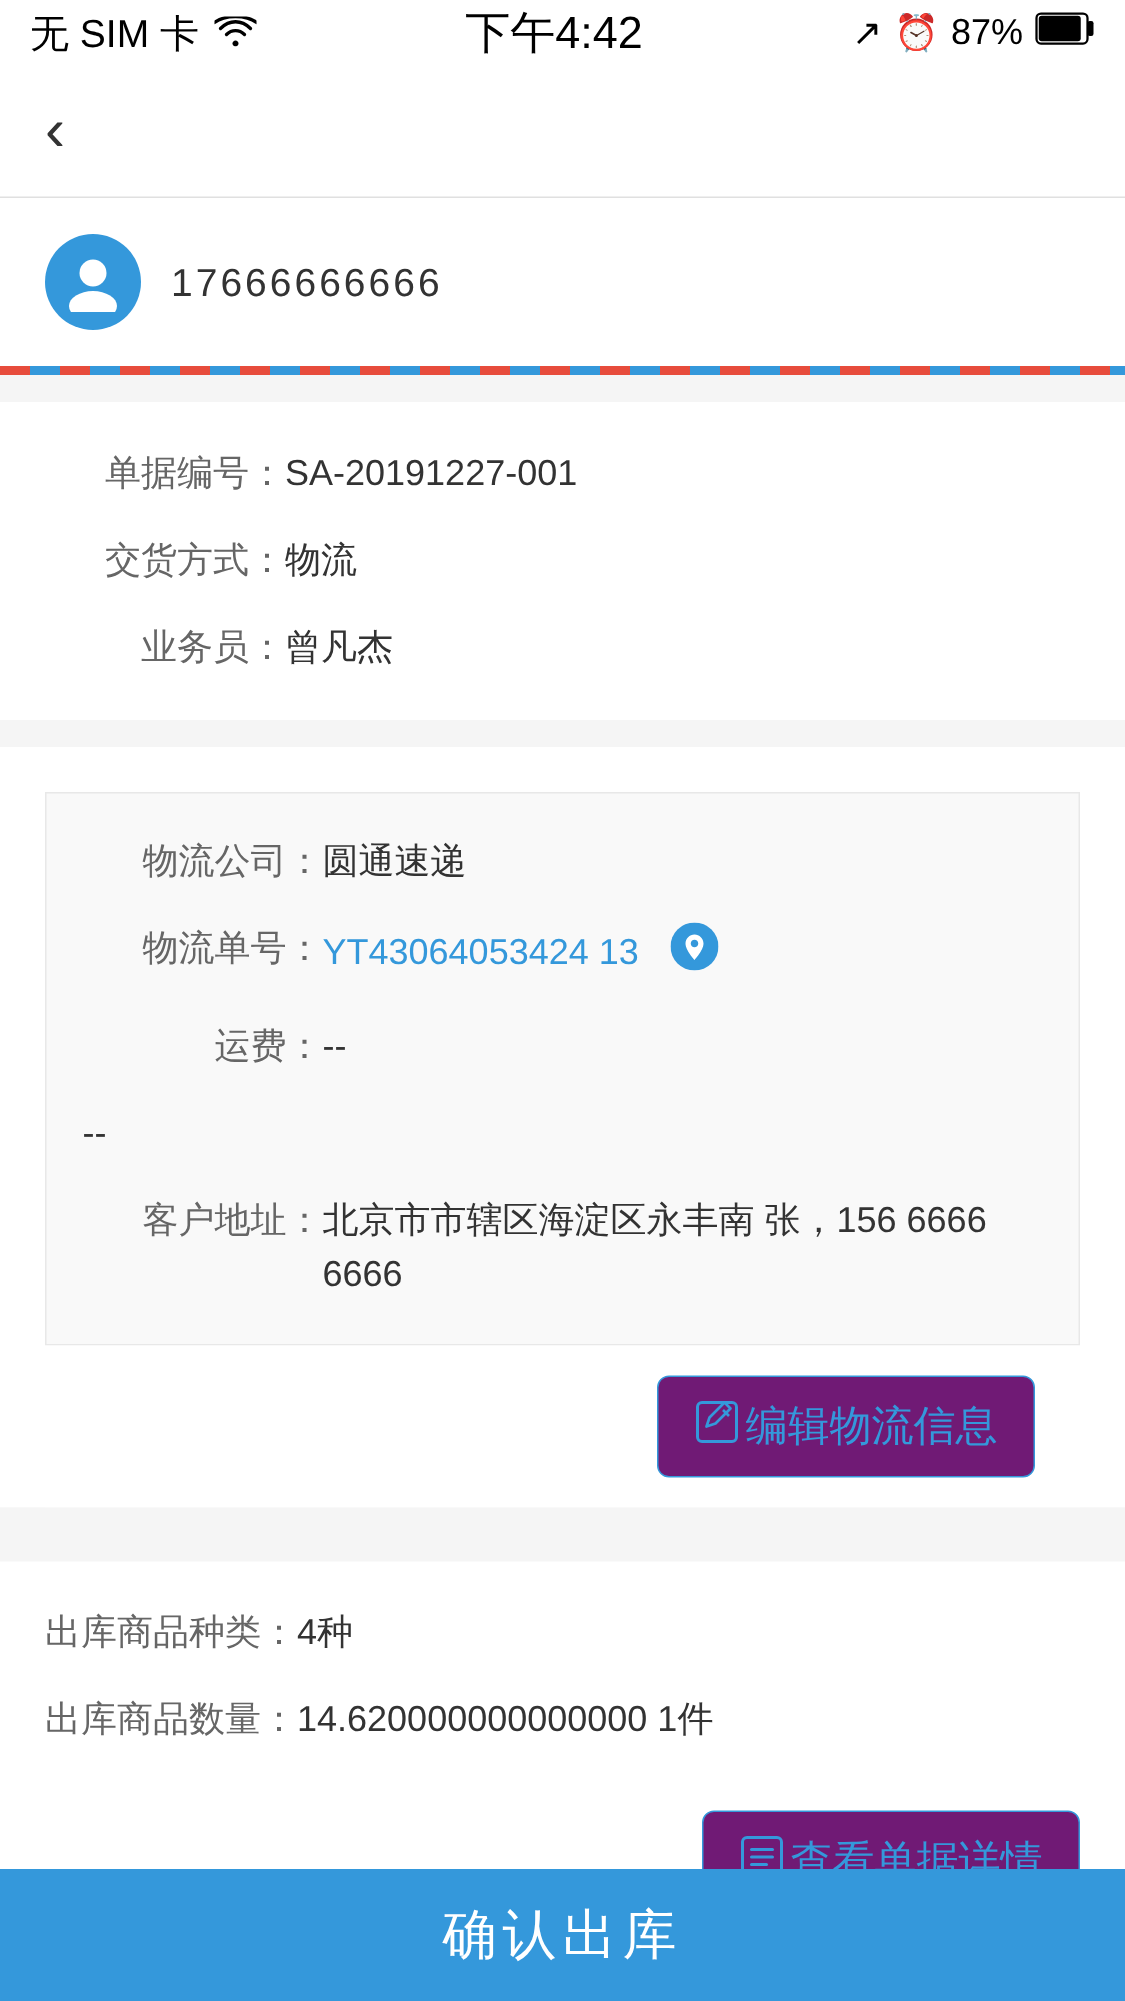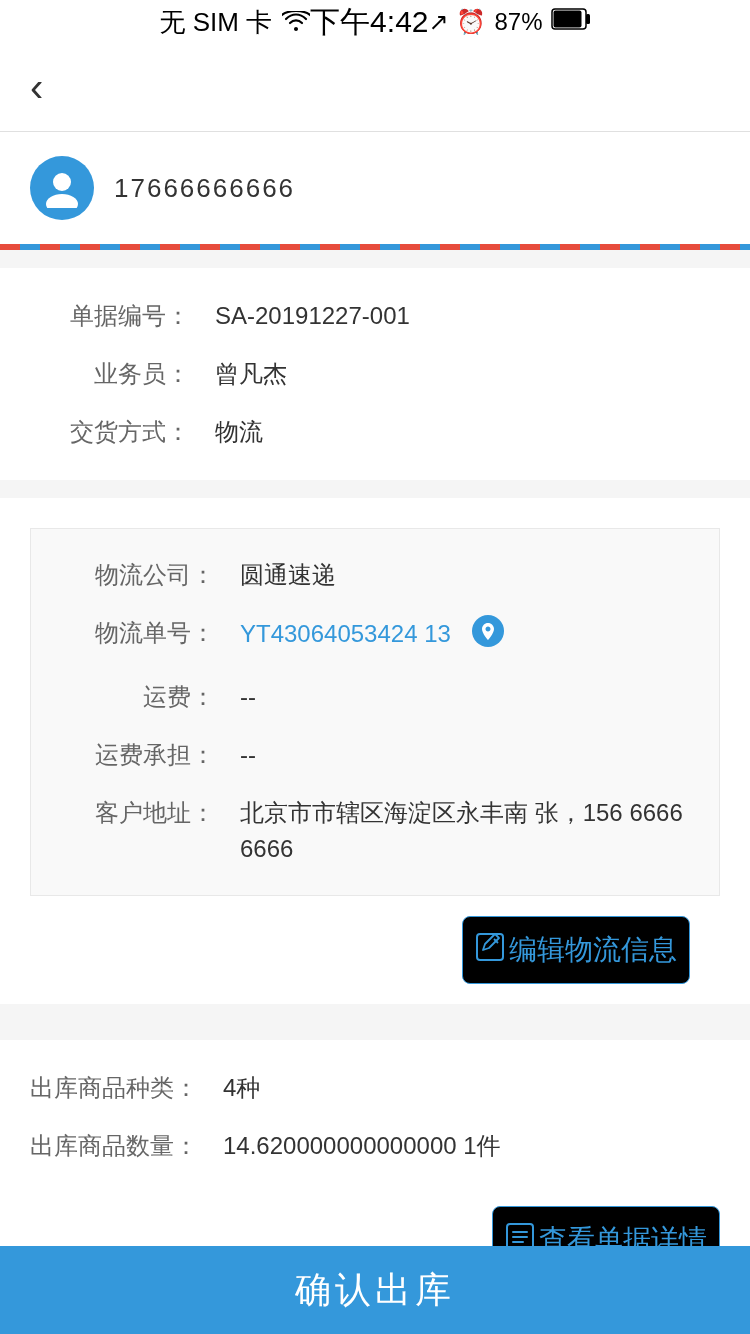--- a/index.html
+++ b/index.html
@@ -12,24 +12,25 @@
       font-size: 28px;
     }
 
     
     .status-bar {
       width: 750px;
       height: 44px;
       background: #fff;
       display: flex;
       align-items: center;
-      justify-content: center;
+      justify-content: space-between;
       padding: 0 20px;
       font-size: 26px;
       color: #000;
+      gap: 44px;
     }
     .status-left { display: flex; align-items: center; gap: 10px; }
     .status-center { font-size: 30px; font-weight: 500; }
     .status-right { display: flex; align-items: center; gap: 8px; font-size: 24px; }
 
     
     .nav-bar {
       width: 750px;
       height: 88px;
       background: #fff;
@@ -108,41 +109,41 @@
     .info-label {
       color: #666;
       min-width: 160px;
       text-align: right;
       flex-shrink: 0;
       line-height: 1.5;
     }
     .info-value {
       color: #333;
       flex: 1;
-      margin-left: 25px;
+      margin-left: 0;
       line-height: 1.5;
     }
     .info-value.blue { color: #3498db; }
 
     .action-row {
       display: flex;
       justify-content: flex-end;
       padding: 20px 30px;
       background: #fff;
     }
     .action-btn {
       display: flex;
       align-items: center;
       gap: 4px;
       border: 1.5px solid #3498db;
       border-radius: 8px;
-      padding: 14px 12px;
+      padding: 14px 24px;
       color: #3498db;
       font-size: 28px;
-      background: #000000;
+      background: #701a75;
       cursor: pointer;
     }
 
     
     .summary-section {
       background: #fff;
       margin-top: 18px;
       padding: 30px 30px 10px 30px;
     }
 
@@ -212,26 +213,26 @@
 </div>
 
 <div class="dashed-separator"></div>
 
 <div class="section">
   <div class="info-row">
     <span class="info-label">单据编号：</span>
     <span class="info-value">SA-20191227-001</span>
   </div>
   <div class="info-row">
+    <span class="info-label">交货方式：</span>
+    <span class="info-value">物流</span>
+  </div>
+  <div class="info-row">
     <span class="info-label">业务员：</span>
     <span class="info-value">曾凡杰</span>
-  </div>
-  <div class="info-row">
-    <span class="info-label">交货方式：</span>
-    <span class="info-value">物流</span>
   </div>
 </div>
 
 <div style="background:#fff; margin-top:18px; padding: 30px 30px 0 30px;">
   <div style="background:#f9f9f9; border:1px solid #e8e8e8; border-radius:0; padding: 28px 24px;">
     <div class="info-row">
       <span class="info-label">物流公司：</span>
       <span class="info-value">圆通速递</span>
     </div>
     <div class="info-row">
@@ -244,21 +245,20 @@
             <path d="M16 8c-3.3 0-6 2.7-6 6 0 4.5 6 11 6 11s6-6.5 6-11c0-3.3-2.7-6-6-6zm0 8.5c-1.4 0-2.5-1.1-2.5-2.5s1.1-2.5 2.5-2.5 2.5 1.1 2.5 2.5-1.1 2.5-2.5 2.5z" fill="#fff"></path>
           </svg>
         </span>
       </span>
     </div>
     <div class="info-row">
       <span class="info-label">运费：</span>
       <span class="info-value">--</span>
     </div>
     <div class="info-row">
-      <span class="info-label">运费承担：</span>
       <span class="info-value">--</span>
     </div>
     <div class="info-row">
       <span class="info-label">客户地址：</span>
       <span class="info-value">北京市市辖区海淀区永丰南  张，156 6666 6666</span>
     </div>
   </div>
 
   <div class="action-row">
     <button class="action-btn">

